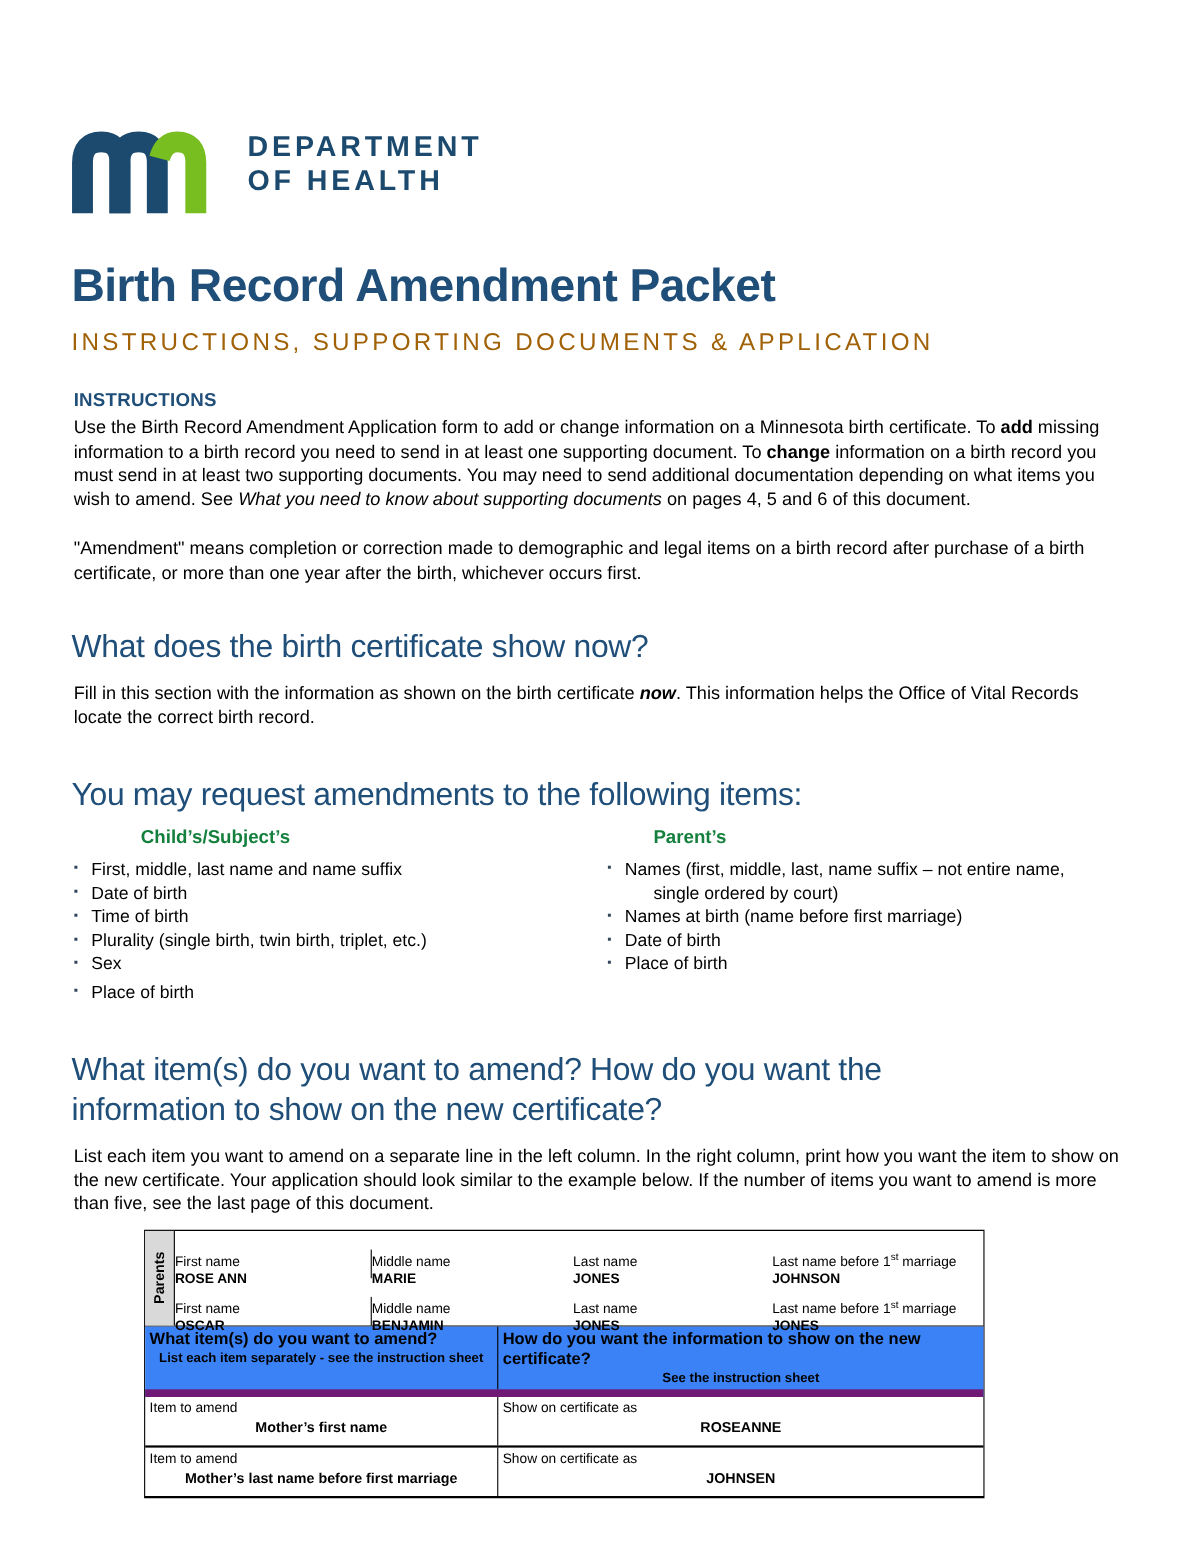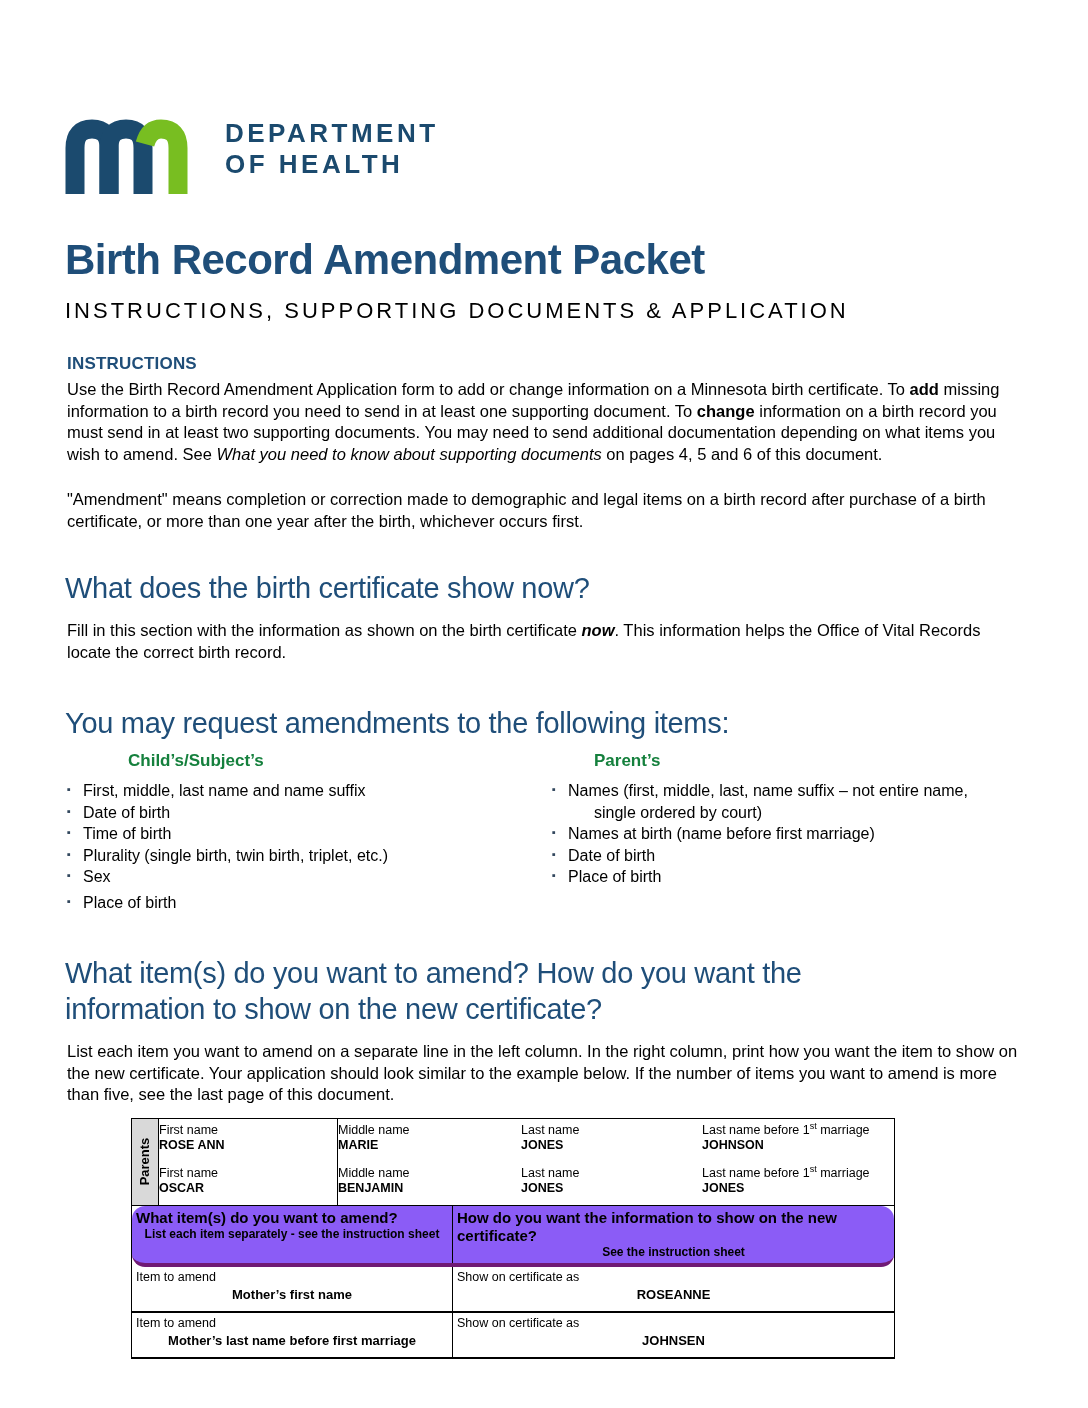--- a/index.html
+++ b/index.html
@@ -9,21 +9,21 @@
     color:#000;-webkit-font-smoothing:antialiased;overflow:hidden;
   }
   .page{box-sizing:border-box;width:1088px;height:1408px;padding:118px 65px 0 65px;}
 
   
   .logo-row{display:flex;align-items:flex-start;gap:36px;height:78px;margin-bottom:40px;}
   .logo-text{font-weight:700;color:#1b4a6e;font-size:26px;letter-spacing:3.5px;line-height:31px;}
 
   
   h1.title{font-size:42px;font-weight:700;color:#1f4e79;margin:0 0 14px 0;letter-spacing:-0.5px;}
-  .subtitle{font-size:22px;color:#000000;letter-spacing:3px;font-weight:400;margin:0 0 30px 0;}
+  .subtitle{font-size:22px;color:#a16207;letter-spacing:3px;font-weight:400;margin:0 0 30px 0;}
 
   .instr-head{font-size:17px;font-weight:700;color:#1f4e79;margin:0 0 5px 2px;letter-spacing:0.2px;}
   p.body{font-size:16.5px;line-height:21.5px;margin:0 0 0 2px;max-width:958px;}
   p.body.gap{margin-top:24px;}
 
   h2.sect{font-size:29px;font-weight:400;color:#1f4e79;margin:38px 0 14px 0;letter-spacing:-0.3px;line-height:36px;}
   h2.sect.light{font-weight:400;margin-top:42px;margin-bottom:10px;}
   h2.sect.wrap{max-width:880px;margin-top:42px;}
 
   
@@ -38,27 +38,27 @@
   ul.blist li .sq{position:absolute;left:2px;top:-1px;font-size:11px;color:#31465c;}
   .li-line2{display:block;margin-left:26px;}
   .col-left li:last-child{margin-top:4px;}
 
   
   .extable{margin:12px 0 0 66px;width:762px;border:1px solid #000;border-bottom:2px solid #000;font-size:12.5px;}
   .parents-band{display:flex;border-bottom:1px solid #000;height:86px;}
   .parents-label{width:26px;background:#d9d9d9;border-right:1px solid #000;display:flex;align-items:center;justify-content:center;}
   .parents-label span{transform:rotate(-90deg);font-weight:700;font-size:13px;white-space:nowrap;color:#000;}
   .parents-grid{flex:1;display:grid;grid-template-columns:179px 183px 181px auto;grid-auto-rows:43px;}
-  .pcell{padding:4px 0 0 0;line-height:15px;}
+  .pcell{padding:4px 0 0 0;line-height:15px;margin-top:17px;}
   .pcell.vline{border-right:1px solid #000;}
   .plabel{font-size:12.5px;}
   .pvalue{font-weight:700;font-size:12.5px;}
   sup{font-size:9px;line-height:0;}
 
-  .green-row{display:grid;grid-template-columns:321px auto;background:#8b5cf6;border-bottom:4px solid #701a75;border-radius:13px;}
+  .green-row{display:grid;grid-template-columns:321px auto;background:#3b82f6;border-bottom:7px solid #701a75;}
   .g-cell{padding:3px 4px 4px 4px;}
   .g-cell.vline{border-right:1px solid #000;}
   .g-title{font-weight:700;font-size:15px;line-height:18px;}
   .g-sub{font-weight:700;font-size:12px;text-align:center;line-height:14px;}
 
   .amend-row{display:grid;grid-template-columns:321px auto;height:44px;}
   .amend-row.first{border-bottom:2px solid #000;}
   .a-cell{padding:2px 4px;}
   .a-cell.vline{border-right:1px solid #000;}
   .a-label{font-size:12.5px;line-height:16px;}

